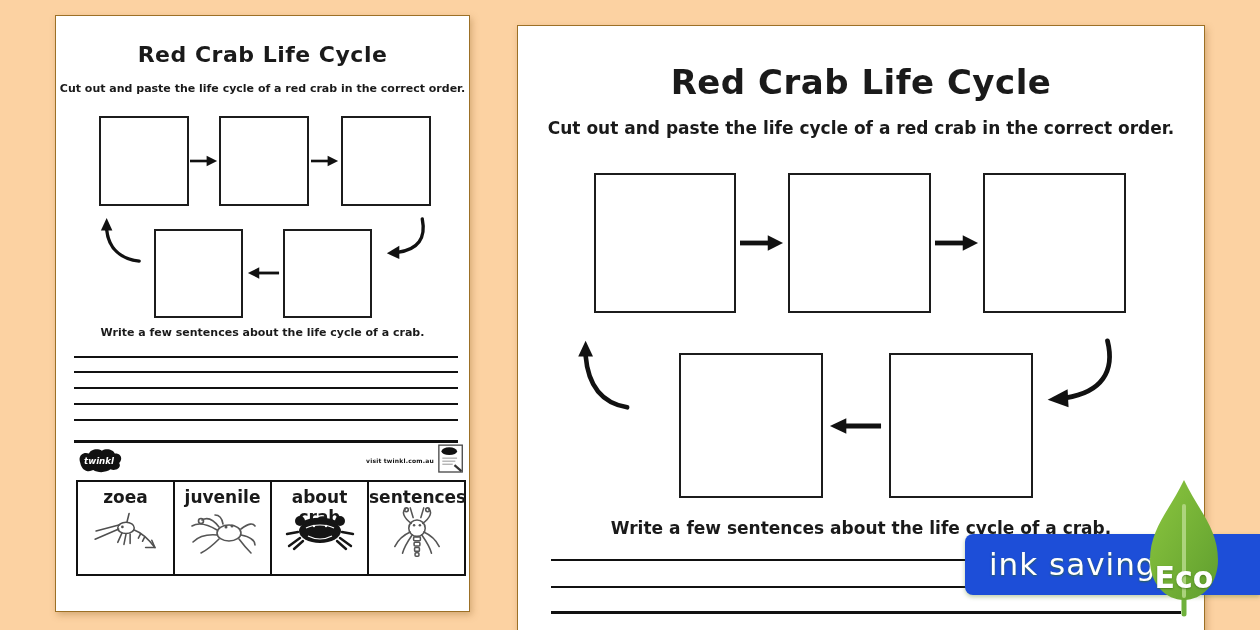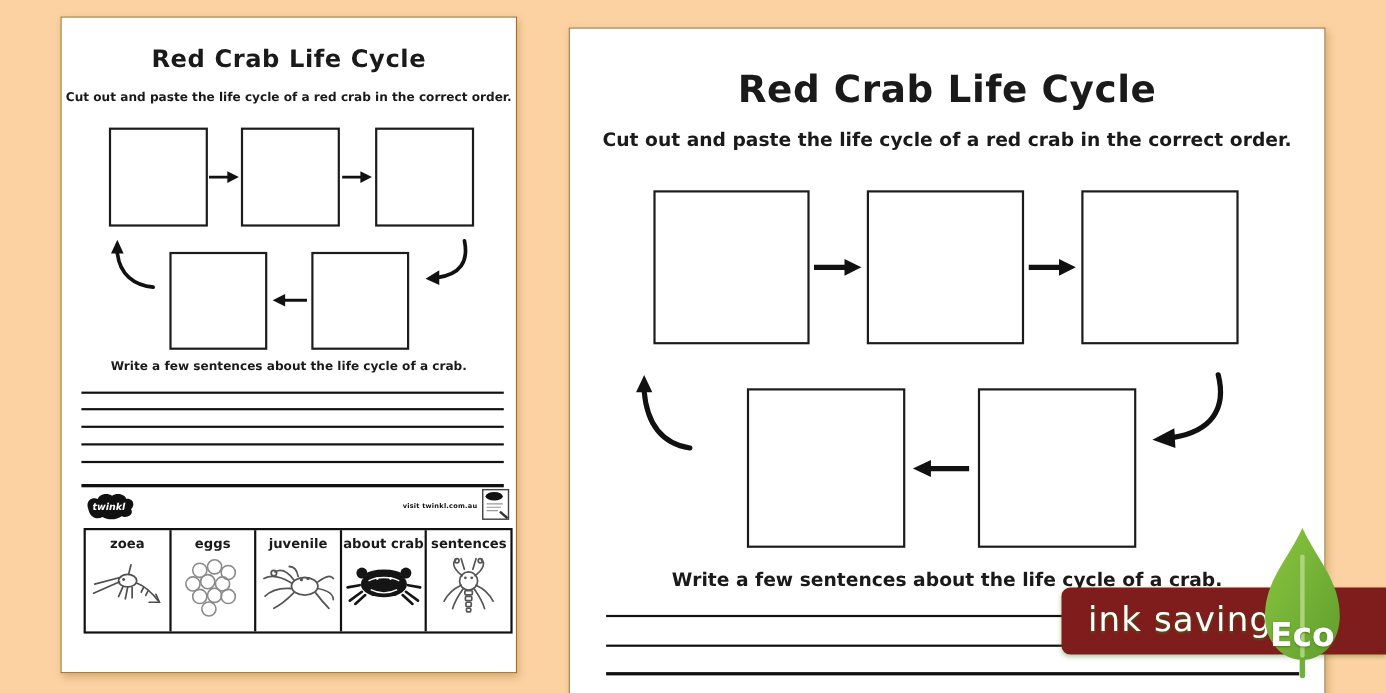--- a/index.html
+++ b/index.html
@@ -22,26 +22,26 @@
   .ttl{font-weight:bold;letter-spacing:.5px;}
   .box{position:absolute;border:2px solid #1c1c1c;background:#fff;box-sizing:border-box;}
   .box-big{border-width:2.5px;}
   .wline{position:absolute;background:#111;}
   
   .cards{position:absolute;left:20px;top:464px;width:390px;height:96px;
     border:2px solid #111;box-sizing:border-box;display:flex;}
   .card{flex:1 1 0;border-right:2px solid #111;position:relative;box-sizing:border-box;}
   .card:last-child{border-right:none;}
   .card-label{position:absolute;top:5px;left:0;width:100%;text-align:center;
-    font-size:12px;font-weight:bold;}
+    font-size:17px;font-weight:bold;}
   .card-art{position:absolute;left:50%;top:26px;transform:translateX(-50%);}
   
   .eco-banner{
     position:absolute;left:965px;top:534px;width:295px;height:61px;
-    background:#7f1d1d;border-radius:8px 0 0 8px;z-index:5;
+    background:#1d4ed8;border-radius:8px 0 0 8px;z-index:5;
     box-shadow:0 2px 4px rgba(90,130,40,.4);
   }
   .eco-banner span{
     position:absolute;left:24px;top:0;line-height:61px;font-size:31px;
     color:#ffffff;font-weight:500;letter-spacing:1px;
     text-shadow:0 1px 2px rgba(55,105,20,.75);
   }
   .leaf-wrap{position:absolute;left:1140px;top:476px;width:88px;height:142px;z-index:6;}
   .eco-text{
     position:absolute;left:1140px;top:546px;width:88px;text-align:center;z-index:7;
@@ -127,37 +127,20 @@
           <path d="M33,13 L35,5"></path>
           <path d="M40,21 C48,24 54,30 60,38"></path>
           <path d="M57,31 L60,38 L51,38"></path>
           <path d="M46,25 L44,29"></path>
             <path d="M50,28 L48,32"></path>
           <path d="M28,24 L24,33"></path>
             <path d="M32,25 L30,35"></path>
             <path d="M36,25 L36,34"></path>
         </g>
         <circle cx="28.5" cy="18" r="1.3" fill="#4f4f4f"></circle>
-      </svg>
-    </div>
-    <div class="card">
-      <div class="card-label">eggs</div>
-      <svg class="card-art" width="58" height="54" viewBox="0 0 56 52">
-        <g fill="none" stroke="#8a8a8a" stroke-width="1.4">
-          <circle cx="17" cy="10" r="6.2"></circle>
-            <circle cx="30" cy="7" r="6.2"></circle>
-            <circle cx="42" cy="12" r="6.2"></circle>
-          <circle cx="11" cy="22" r="6.2"></circle>
-            <circle cx="24" cy="20" r="6.2"></circle>
-            <circle cx="37" cy="22" r="6.2"></circle>
-          <circle cx="17" cy="33" r="6.2"></circle>
-            <circle cx="30" cy="32" r="6.2"></circle>
-            <circle cx="42" cy="33" r="6.2"></circle>
-          <circle cx="25" cy="44" r="6.2"></circle>
-        </g>
       </svg>
     </div>
     <div class="card">
       <div class="card-label">juvenile</div>
       <svg class="card-art" width="68" height="48" viewBox="0 0 68 48">
         <g fill="none" stroke="#555" stroke-width="1.6" stroke-linecap="round">
           <ellipse cx="40" cy="25" rx="12" ry="8"></ellipse>
           <path d="M30,19 C24,11 18,9 13,12"></path>
             <circle cx="12" cy="13" r="2.5"></circle>
           <path d="M34,16 C33,10 30,7 26,7"></path>

